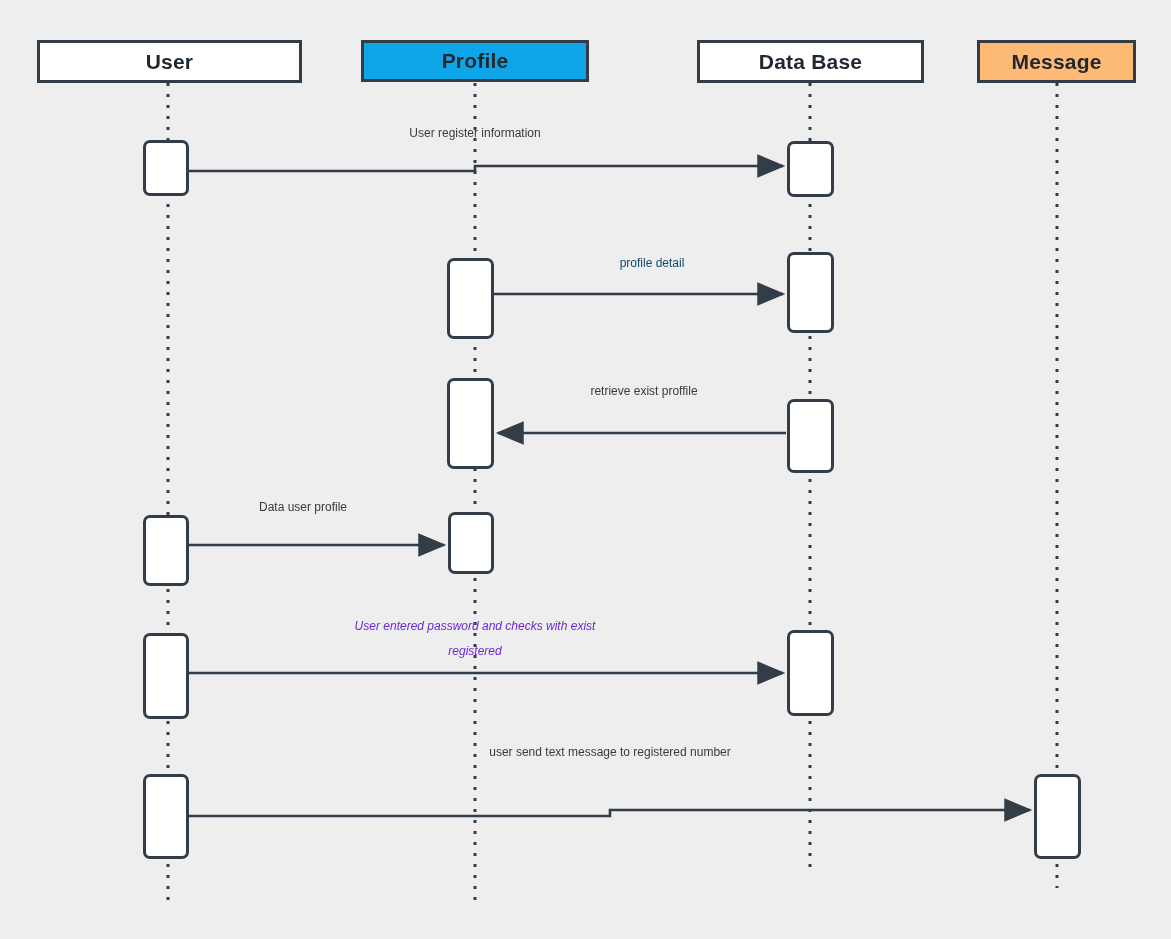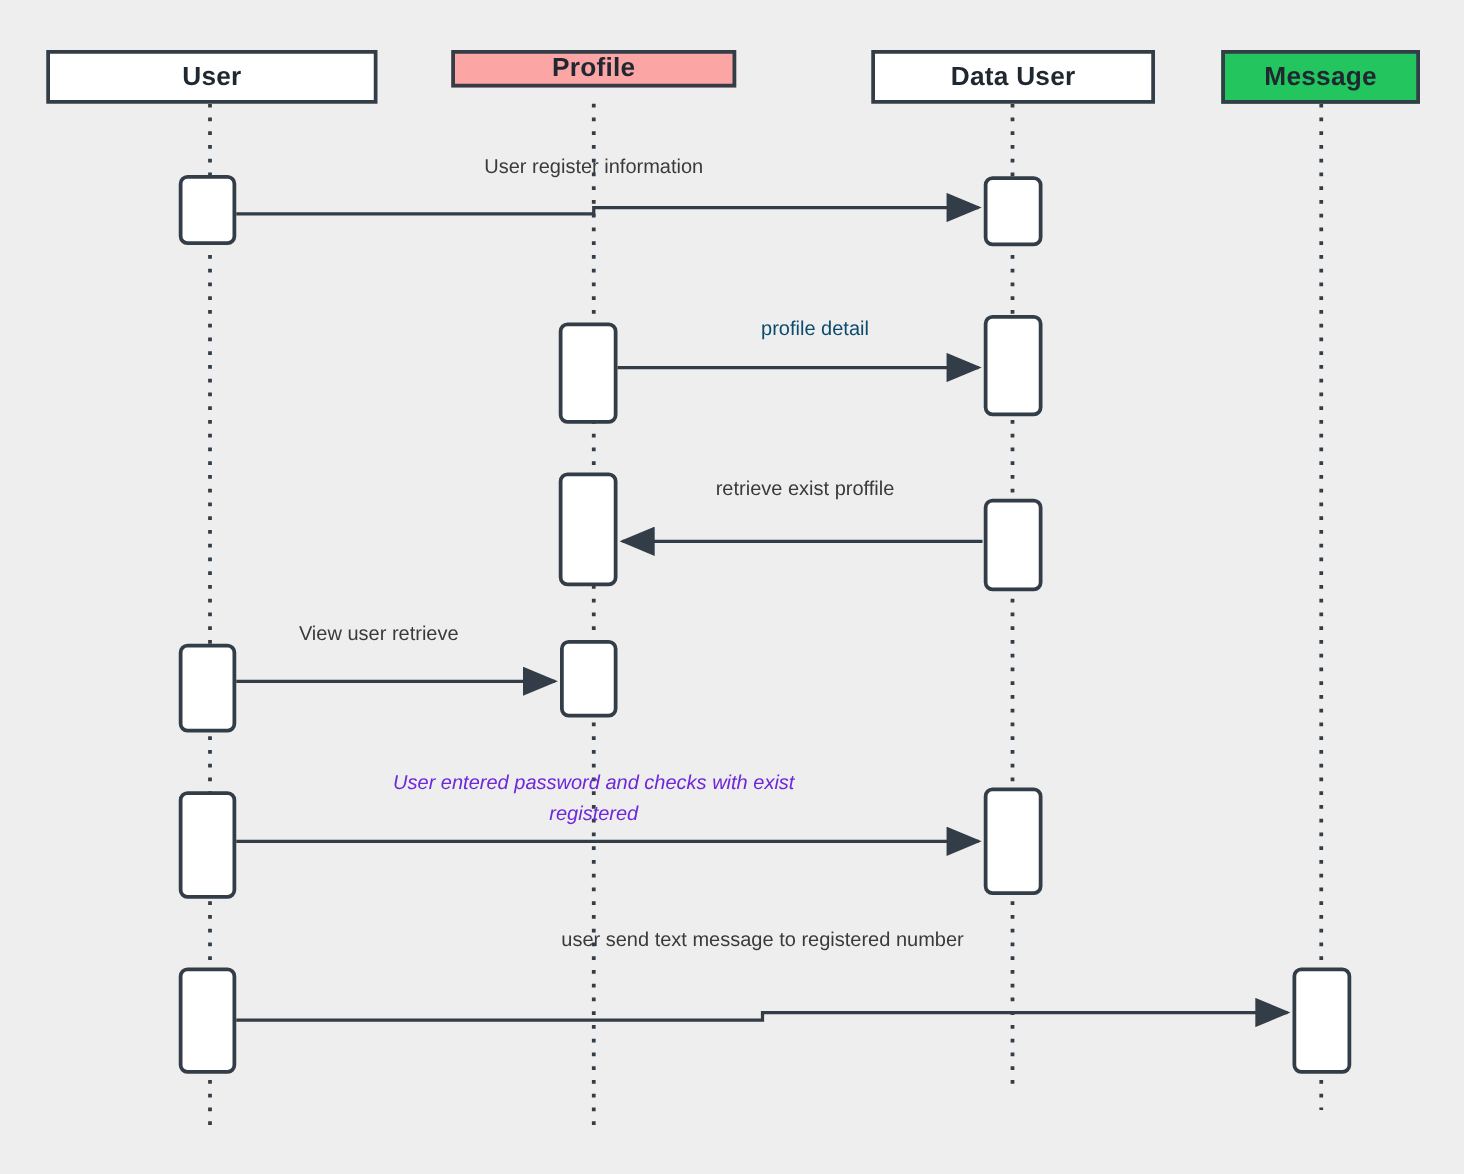--- a/index.html
+++ b/index.html
@@ -45,21 +45,21 @@
   }
   .activation-box {
     position: absolute;
     box-sizing: border-box;
     background: #ffffff;
     border: 3.5px solid #333d47;
     border-radius: 7px;
   }
   .msg-label {
     position: absolute;
-    font-size: 16px;
+    font-size: 12px;
     color: #3a3a3a;
     text-align: center;
     line-height: 25px;
     white-space: pre-line;
     pointer-events: none;
   }
 </style>
 </head>
 <body>
 
@@ -87,27 +87,27 @@
         <polyline points="189,545 444,545" fill="none" stroke="#333d47" stroke-width="2.6" marker-end="url(#arrow-right)"></polyline>
         <polyline points="189,673 783,673" fill="none" stroke="#333d47" stroke-width="2.6" marker-end="url(#arrow-right)"></polyline>
         <polyline points="189,816 610,816 610,810 1030,810" fill="none" stroke="#333d47" stroke-width="2.6" marker-end="url(#arrow-right)"></polyline>
       </g>
   </svg>
 
   <div id="participants-layer">
       <div class="participant-box" style="left: 37px; top: 40px; width: 265px; height: 43px; border-color: rgb(51, 61, 71); background: rgb(255, 255, 255);">
         <span class="participant-label">User</span>
       </div>
-      <div class="participant-box" style="left: 361px; top: 40px; width: 228px; height: 30px; border-color: rgb(51, 61, 71); background: #fca5a5;">
+      <div class="participant-box" style="left: 361px; top: 40px; width: 228px; height: 42px; border-color: rgb(51, 61, 71); background: #0ea5e9;">
         <span class="participant-label">Profile</span>
       </div>
       <div class="participant-box" style="left: 697px; top: 40px; width: 227px; height: 43px; border-color: rgb(51, 61, 71); background: rgb(255, 255, 255);">
-        <span class="participant-label">Data User</span>
+        <span class="participant-label">Data Base</span>
       </div>
-      <div class="participant-box" style="left: 977px; top: 40px; width: 159px; height: 43px; border-color: rgb(51, 61, 71); background: #22c55e;">
+      <div class="participant-box" style="left: 977px; top: 40px; width: 159px; height: 43px; border-color: rgb(51, 61, 71); background: #fdba74;">
         <span class="participant-label">Message</span>
       </div>
     </div>
   <div id="activations-layer">
       <div class="activation-box" style="left: 143px; top: 140px; width: 46px; height: 56px; border-color: rgb(51, 61, 71); background: rgb(255, 255, 255);"></div>
       <div class="activation-box" style="left: 787px; top: 141px; width: 47px; height: 56px; border-color: rgb(51, 61, 71); background: rgb(255, 255, 255);"></div>
       <div class="activation-box" style="left: 447px; top: 258px; width: 47px; height: 81px; border-color: rgb(51, 61, 71); background: rgb(255, 255, 255);"></div>
       <div class="activation-box" style="left: 787px; top: 252px; width: 47px; height: 81px; border-color: rgb(51, 61, 71); background: rgb(255, 255, 255);"></div>
       <div class="activation-box" style="left: 447px; top: 378px; width: 47px; height: 91px; border-color: rgb(51, 61, 71); background: rgb(255, 255, 255);"></div>
       <div class="activation-box" style="left: 787px; top: 399px; width: 47px; height: 74px; border-color: rgb(51, 61, 71); background: rgb(255, 255, 255);"></div>
@@ -115,19 +115,19 @@
       <div class="activation-box" style="left: 448px; top: 512px; width: 46px; height: 62px; border-color: rgb(51, 61, 71); background: rgb(255, 255, 255);"></div>
       <div class="activation-box" style="left: 143px; top: 633px; width: 46px; height: 86px; border-color: rgb(51, 61, 71); background: rgb(255, 255, 255);"></div>
       <div class="activation-box" style="left: 787px; top: 630px; width: 47px; height: 86px; border-color: rgb(51, 61, 71); background: rgb(255, 255, 255);"></div>
       <div class="activation-box" style="left: 143px; top: 774px; width: 46px; height: 85px; border-color: rgb(51, 61, 71); background: rgb(255, 255, 255);"></div>
       <div class="activation-box" style="left: 1034px; top: 774px; width: 47px; height: 85px; border-color: rgb(51, 61, 71); background: rgb(255, 255, 255);"></div>
     </div>
   <div id="labels-layer">
       <div class="msg-label" style="width: 420px; left: 265px; top: 121px; color: rgb(58, 58, 58);">User register information</div>
       <div class="msg-label" style="width: 300px; left: 502px; top: 251px; color: #0c4a6e;">profile detail</div>
       <div class="msg-label" style="width: 320px; left: 484px; top: 379px; color: rgb(58, 58, 58);">retrieve exist proffile</div>
-      <div class="msg-label" style="width: 300px; left: 153px; top: 495px; color: rgb(58, 58, 58);">View user retrieve</div>
+      <div class="msg-label" style="width: 300px; left: 153px; top: 495px; color: rgb(58, 58, 58);">Data user profile</div>
       <div class="msg-label" style="width: 480px; left: 235px; top: 614px; color: #6d28d9; font-style: italic;">User entered password and checks with exist
 registered</div>
       <div class="msg-label" style="width: 520px; left: 350px; top: 740px; color: rgb(58, 58, 58);">user send text message to registered number</div>
     </div>
 
 </div>
 
 </body></html>

